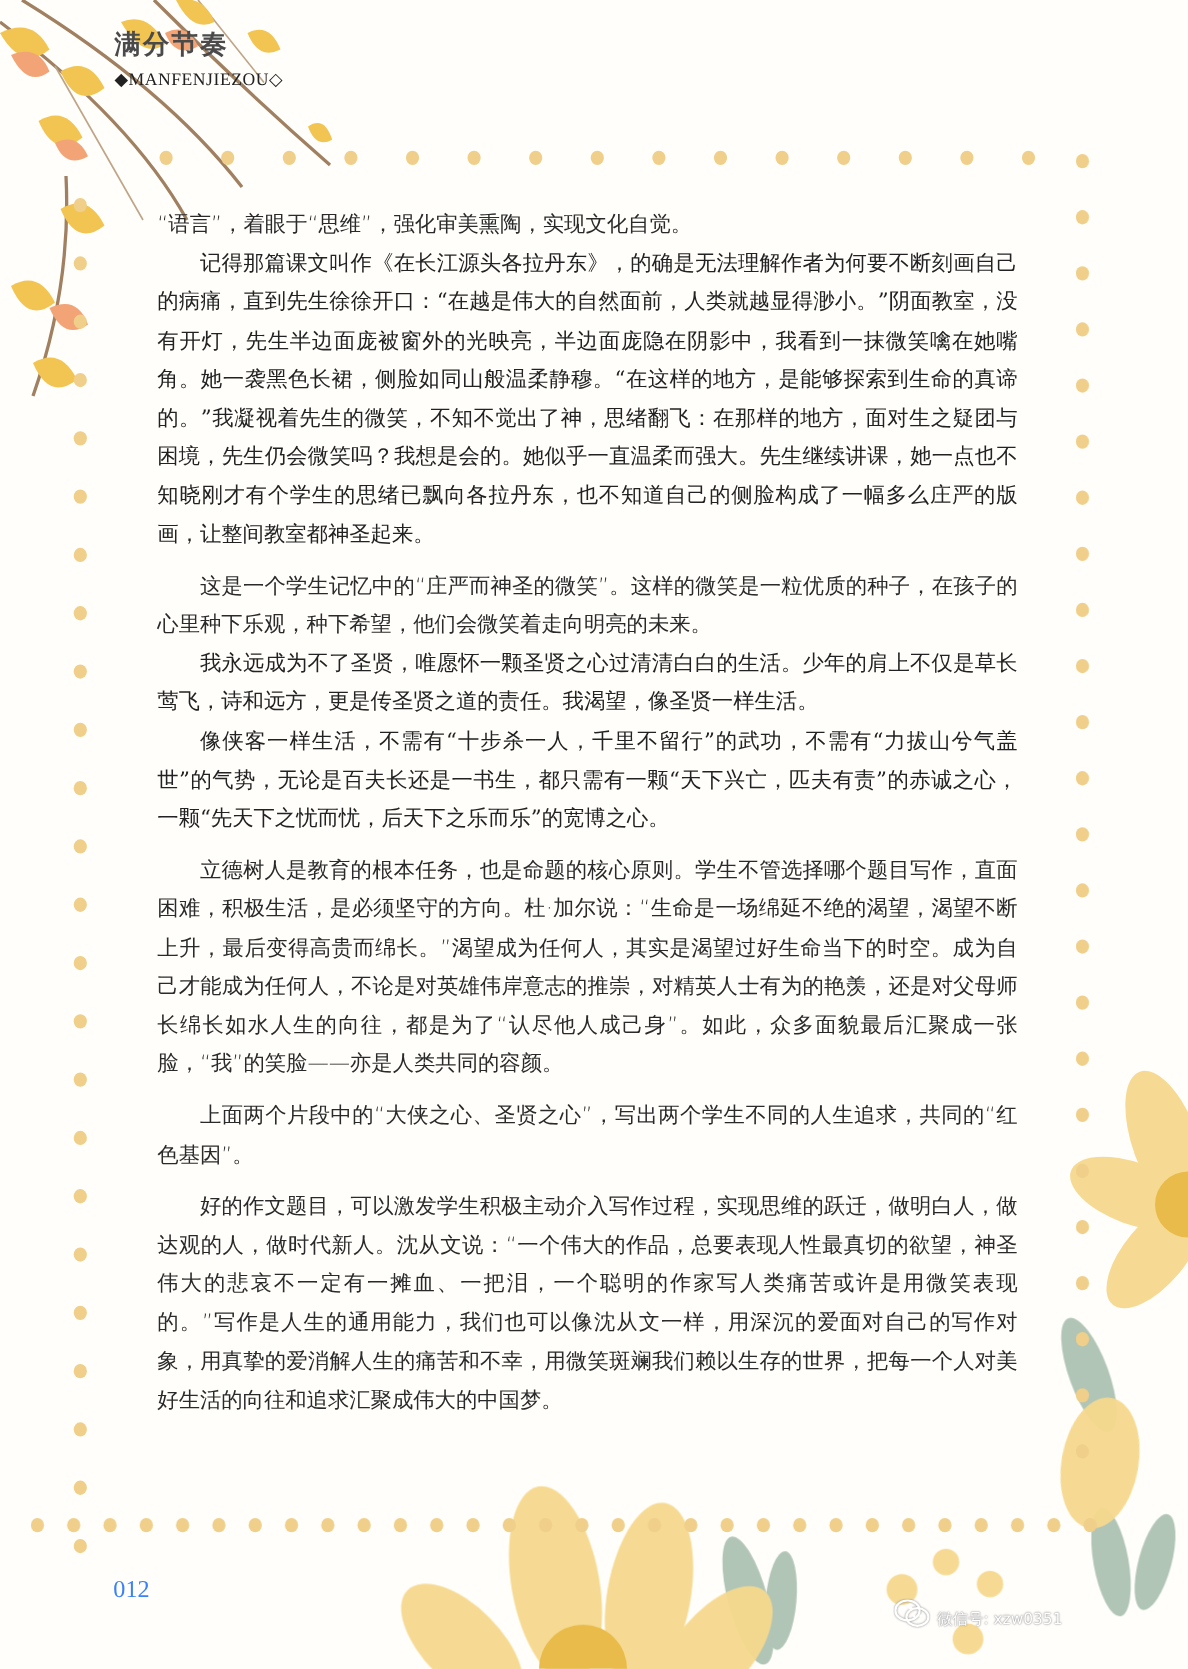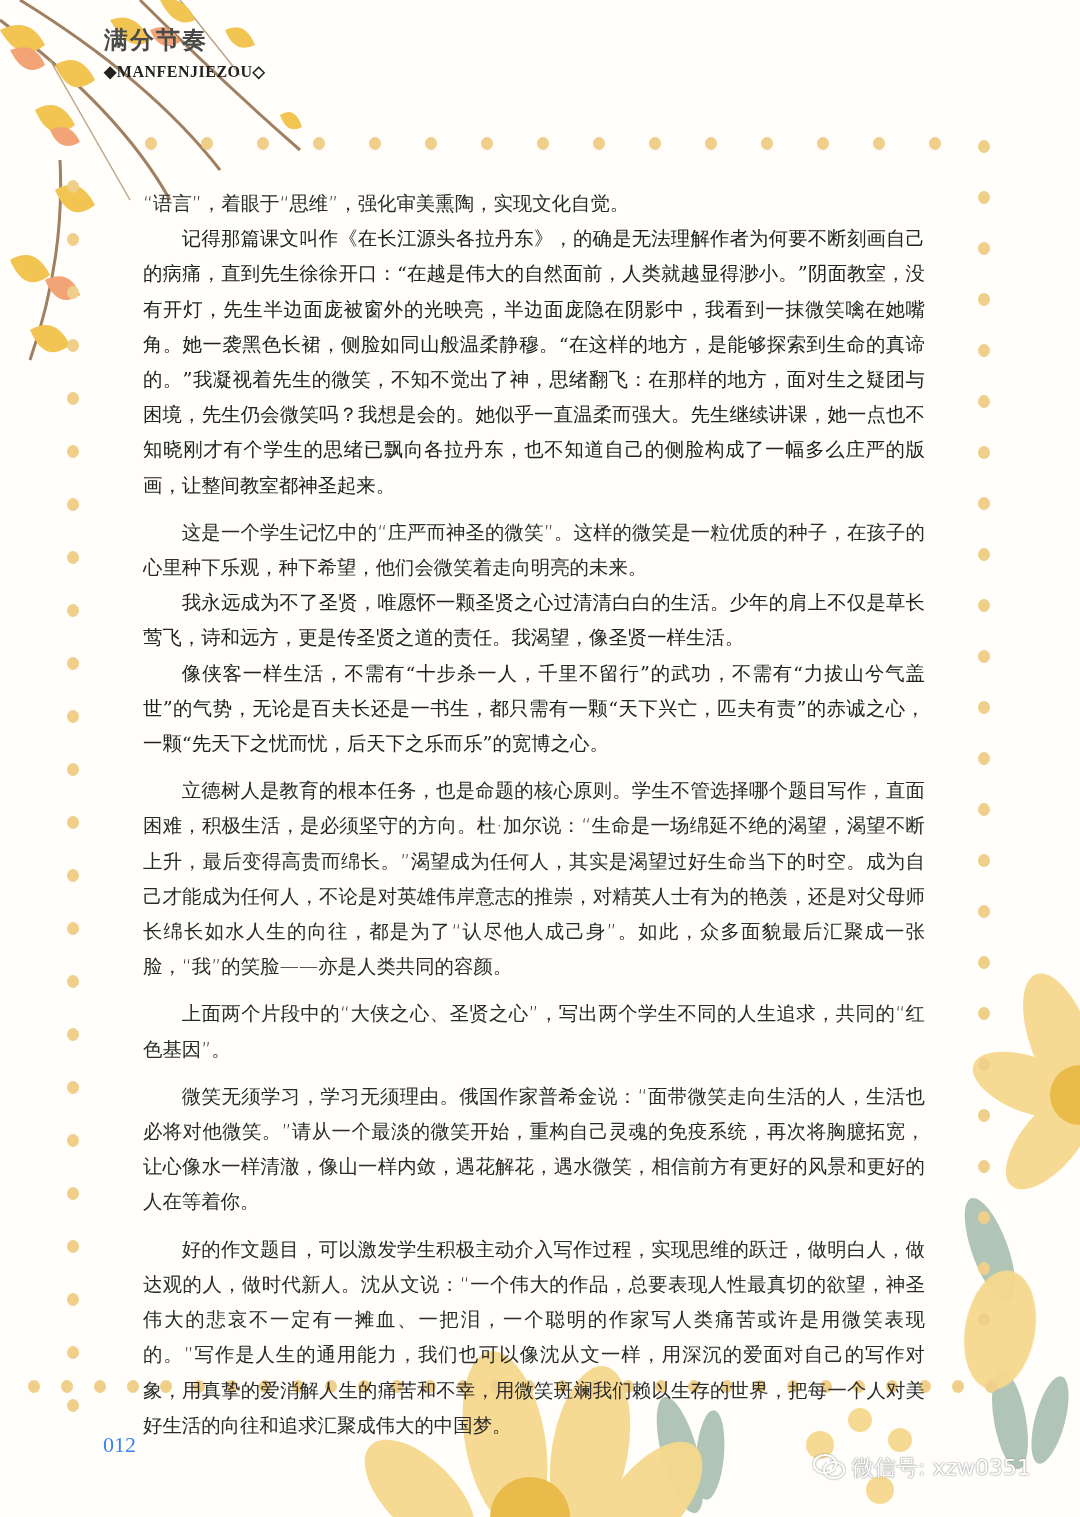--- a/index.html
+++ b/index.html
@@ -9,21 +9,20 @@
     font-family: "DejaVu Serif", "Liberation Serif", serif;
     color: #222;
   }
   .header { position: absolute; left: 104px; top: 24px; z-index: 3; }
   .header-title {
     font-size: 24px; font-weight: bold; color: #4a4a4a; letter-spacing: 2px;
   }
   .header-sub {
     margin-top: 6px; font-size: 16px; color: #222; letter-spacing: 0.5px;
     font-family: "Liberation Serif", serif;
-    font-weight: bold;
   }
   .branch { position: absolute; left: 0; top: 0; z-index: 1; }
   .dots-top, .dots-bottom { position: absolute; display: flex; z-index: 2; }
   .dots-top { left: 145px; top: 137px; gap: 44px; }
   .dots-bottom { left: 28px; top: 1380px; gap: 21px; }
   .dots-left { position: absolute; left: 67px; top: 180px; display: flex; flex-direction: column; gap: 40px; z-index: 2; }
   .dots-right { position: absolute; left: 978px; top: 140px; display: flex; flex-direction: column; gap: 38px; z-index: 2; }
   .dot { width: 12px; height: 13px; border-radius: 50%; background: #efcf8a; }
   .content {
     position: absolute; left: 143px; top: 174px; width: 782px; z-index: 4;
@@ -34,21 +33,21 @@
   .content p.noindent { text-indent: 0; }
   .content p.student { font-family: "DejaVu Serif", serif; }
   .content p.author { font-family: "DejaVu Sans", "Liberation Sans", sans-serif; font-weight: 300; color: #2a2a2a; margin-top: 12px; }
   .page-number {
     position: absolute; left: 103px; top: 1432px; font-size: 22px; color: #3b82f6;
     font-family: "Liberation Serif", serif; z-index: 4;
   }
   .flowers { position: absolute; left: 0; top: 0; z-index: 1; pointer-events: none; }
   .watermark {
     position: absolute; left: 812px; top: 1453px; z-index: 5;
-    font-size: 22px; color: #ffffff; display: flex; align-items: flex-start; gap: 6px;
+    font-size: 14px; color: #ffffff; display: flex; align-items: flex-end; gap: 6px;
     font-family: "DejaVu Sans", sans-serif;
     text-shadow: 0 0 1px #999, 0 0 2px #888;
   }
   .wechat-icon { width: 34px; height: 28px; }
 </style>
 </head>
 <body>
 
 <svg class="branch" width="380" height="400" viewBox="0 0 380 400">
   <g stroke="#a08060" stroke-width="3" fill="none">
@@ -217,21 +216,20 @@
 </div>
 
 <div class="content">
   <p class="author noindent">“语言”，着眼于“思维”，强化审美熏陶，实现文化自觉。</p>
   <p class="student">记得那篇课文叫作《在长江源头各拉丹东》，的确是无法理解作者为何要不断刻画自己的病痛，直到先生徐徐开口：“在越是伟大的自然面前，人类就越显得渺小。”阴面教室，没有开灯，先生半边面庞被窗外的光映亮，半边面庞隐在阴影中，我看到一抹微笑噙在她嘴角。她一袭黑色长裙，侧脸如同山般温柔静穆。“在这样的地方，是能够探索到生命的真谛的。”我凝视着先生的微笑，不知不觉出了神，思绪翻飞：在那样的地方，面对生之疑团与困境，先生仍会微笑吗？我想是会的。她似乎一直温柔而强大。先生继续讲课，她一点也不知晓刚才有个学生的思绪已飘向各拉丹东，也不知道自己的侧脸构成了一幅多么庄严的版画，让整间教室都神圣起来。</p>
   <p class="author">这是一个学生记忆中的“庄严而神圣的微笑”。这样的微笑是一粒优质的种子，在孩子的心里种下乐观，种下希望，他们会微笑着走向明亮的未来。</p>
   <p class="student">我永远成为不了圣贤，唯愿怀一颗圣贤之心过清清白白的生活。少年的肩上不仅是草长莺飞，诗和远方，更是传圣贤之道的责任。我渴望，像圣贤一样生活。</p>
   <p class="student">像侠客一样生活，不需有“十步杀一人，千里不留行”的武功，不需有“力拔山兮气盖世”的气势，无论是百夫长还是一书生，都只需有一颗“天下兴亡，匹夫有责”的赤诚之心，一颗“先天下之忧而忧，后天下之乐而乐”的宽博之心。</p>
   <p class="author">立德树人是教育的根本任务，也是命题的核心原则。学生不管选择哪个题目写作，直面困难，积极生活，是必须坚守的方向。杜·加尔说：“生命是一场绵延不绝的渴望，渴望不断上升，最后变得高贵而绵长。”渴望成为任何人，其实是渴望过好生命当下的时空。成为自己才能成为任何人，不论是对英雄伟岸意志的推崇，对精英人士有为的艳羡，还是对父母师长绵长如水人生的向往，都是为了“认尽他人成己身”。如此，众多面貌最后汇聚成一张脸，“我”的笑脸——亦是人类共同的容颜。</p>
   <p class="author">上面两个片段中的“大侠之心、圣贤之心”，写出两个学生不同的人生追求，共同的“红色基因”。</p>
-  <p class="author">微笑无须学习，学习无须理由。俄国作家普希金说：“面带微笑走向生活的人，生活也必将对他微笑。”请从一个最淡的微笑开始，重构自己灵魂的免疫系统，再次将胸臆拓宽，让心像水一样清澈，像山一样内敛，遇花解花，遇水微笑，相信前方有更好的风景和更好的人在等着你。</p>
   <p class="author">好的作文题目，可以激发学生积极主动介入写作过程，实现思维的跃迁，做明白人，做达观的人，做时代新人。沈从文说：“一个伟大的作品，总要表现人性最真切的欲望，神圣伟大的悲哀不一定有一摊血、一把泪，一个聪明的作家写人类痛苦或许是用微笑表现的。”写作是人生的通用能力，我们也可以像沈从文一样，用深沉的爱面对自己的写作对象，用真挚的爱消解人生的痛苦和不幸，用微笑斑斓我们赖以生存的世界，把每一个人对美好生活的向往和追求汇聚成伟大的中国梦。</p>
 </div>
 
 <div class="page-number">012</div>
 
 <div class="watermark">
   <svg class="wechat-icon" viewBox="0 0 34 28">
     <g fill="none" stroke="#ffffff" stroke-width="2" style="filter: drop-shadow(0 0 1px #888);">
       <ellipse cx="13" cy="11" rx="11" ry="9"></ellipse>
       <ellipse cx="22" cy="17" rx="10" ry="8"></ellipse>

